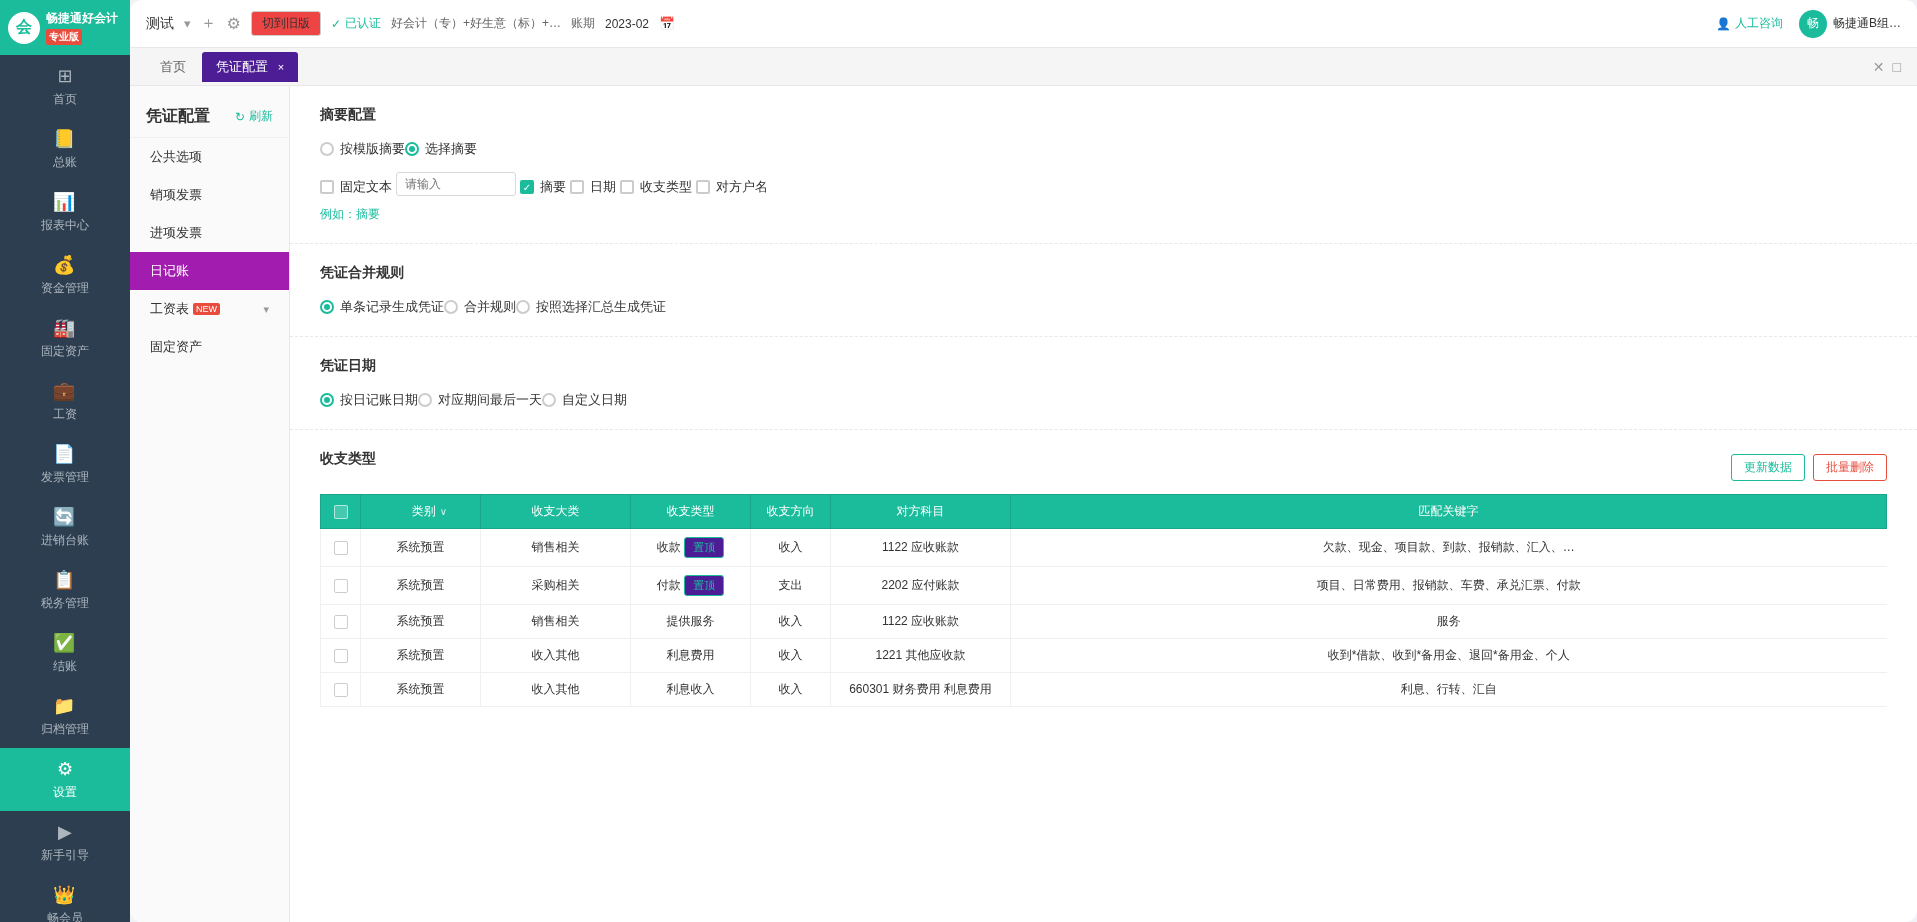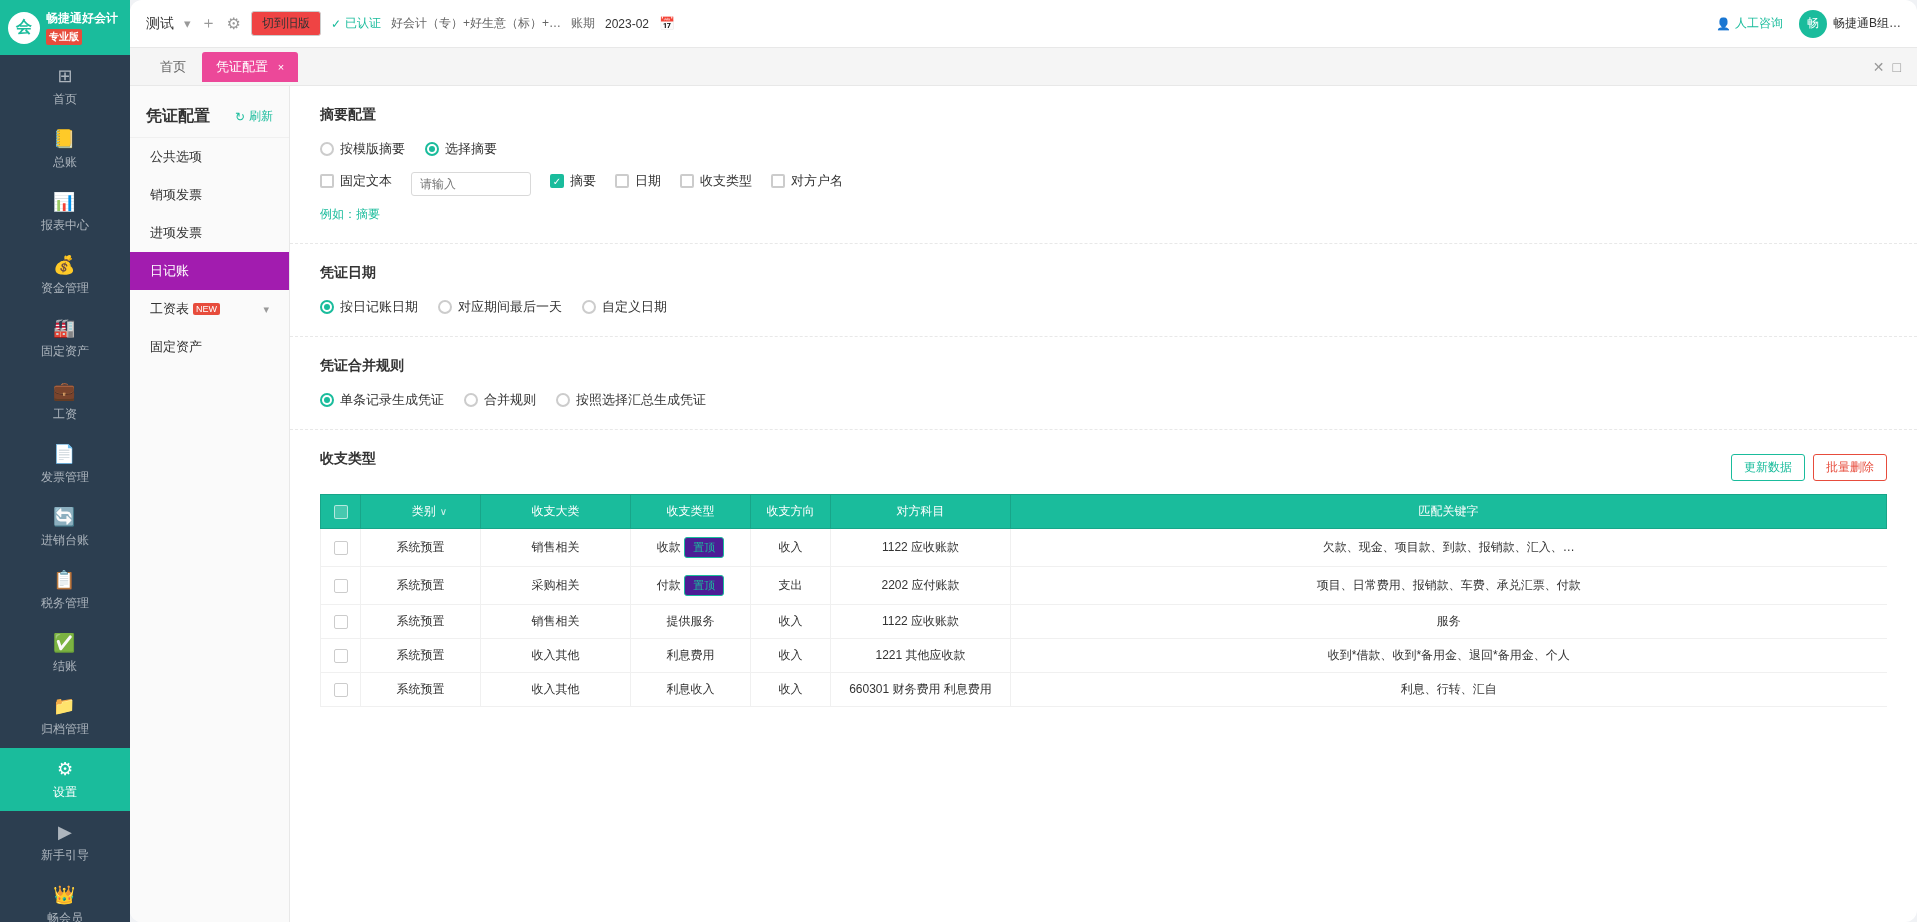--- a/index.html
+++ b/index.html
@@ -103,21 +103,21 @@
     .tabbar-tabs { display: flex; gap: 2px; align-items: center; }
     .tab {
       padding: 6px 14px;
       border-radius: 3px 3px 0 0;
       cursor: pointer;
       font-size: 13px;
       color: #666;
       background: transparent;
     }
     .tab.active {
-      background: #ec4899;
+      background: #4c1d95;
       color: white;
     }
     .tab-close { margin-left: 6px; cursor: pointer; font-size: 11px; }
     .tabbar-actions { display: flex; gap: 8px; align-items: center; }
     .tabbar-action-btn { background: none; border: none; cursor: pointer; color: #999; font-size: 14px; }
 
     
     .content-wrapper {
       flex: 1;
       display: flex;
@@ -164,39 +164,39 @@
       border-bottom: 1px dashed #e8e8e8;
     }
     .section-title {
       font-size: 14px;
       font-weight: bold;
       color: #333;
       margin-bottom: 16px;
     }
 
     
-    .radio-group { display: flex; gap: 20px; align-items: center; flex-wrap: wrap; }
+    .radio-group { display: flex; align-items: center; flex-wrap: wrap; }
     .radio-item { display: flex; align-items: center; gap: 6px; cursor: pointer; font-size: 13px; }
     .radio-circle {
       width: 14px; height: 14px;
       border-radius: 50%;
       border: 2px solid #ccc;
       display: flex; align-items: center; justify-content: center;
       flex-shrink: 0;
     }
     .radio-circle.checked { border-color: #1abc9c; }
     .radio-circle.checked::after {
       content: '';
       width: 6px; height: 6px;
       border-radius: 50%;
       background: #1abc9c;
     }
 
     
-    .checkbox-row { display: flex; align-items: flex-start; gap: 19px; margin-top: 14px; flex-wrap: wrap; }
+    .checkbox-row { display: flex; align-items: flex-end; gap: 4px; margin-top: 14px; flex-wrap: wrap; }
     .checkbox-item { display: flex; align-items: center; gap: 6px; cursor: pointer; font-size: 13px; }
     .checkbox-box {
       width: 14px; height: 14px;
       border: 2px solid #ccc;
       border-radius: 2px;
       display: flex; align-items: center; justify-content: center;
       flex-shrink: 0;
     }
     .checkbox-box.checked { border-color: #1abc9c; background: #1abc9c; }
     .checkbox-box.checked::after { content: '✓'; color: white; font-size: 10px; }
@@ -478,51 +478,51 @@
           </label>
           <label class="checkbox-item">
             <div class="checkbox-box"></div>
             <span>对方户名</span>
           </label>
         </div>
         <div class="example-text">例如：摘要</div>
       </div>
 
       <div class="section">
+        <div class="section-title">凭证合并规则</div>
+        <div class="radio-group">
+          <label class="radio-item">
+            <div class="radio-circle checked"></div>
+            <span>单条记录生成凭证</span>
+          </label>
+          <label class="radio-item">
+            <div class="radio-circle"></div>
+            <span>合并规则</span>
+          </label>
+          <label class="radio-item">
+            <div class="radio-circle"></div>
+            <span>按照选择汇总生成凭证</span>
+          </label>
+        </div>
+      </div>
+
+      <div class="section">
         <div class="section-title">凭证日期</div>
         <div class="radio-group">
           <label class="radio-item">
             <div class="radio-circle checked"></div>
             <span>按日记账日期</span>
           </label>
           <label class="radio-item">
             <div class="radio-circle"></div>
             <span>对应期间最后一天</span>
           </label>
           <label class="radio-item">
             <div class="radio-circle"></div>
             <span>自定义日期</span>
-          </label>
-        </div>
-      </div>
-
-      <div class="section">
-        <div class="section-title">凭证合并规则</div>
-        <div class="radio-group">
-          <label class="radio-item">
-            <div class="radio-circle checked"></div>
-            <span>单条记录生成凭证</span>
-          </label>
-          <label class="radio-item">
-            <div class="radio-circle"></div>
-            <span>合并规则</span>
-          </label>
-          <label class="radio-item">
-            <div class="radio-circle"></div>
-            <span>按照选择汇总生成凭证</span>
           </label>
         </div>
       </div>
 
       <div class="table-section">
         <div class="table-header-row">
           <span class="section-title">收支类型</span>
           <div class="table-action-btns">
             <button class="table-btn btn-update">更新数据</button>
             <button class="table-btn btn-delete">批量删除</button>

